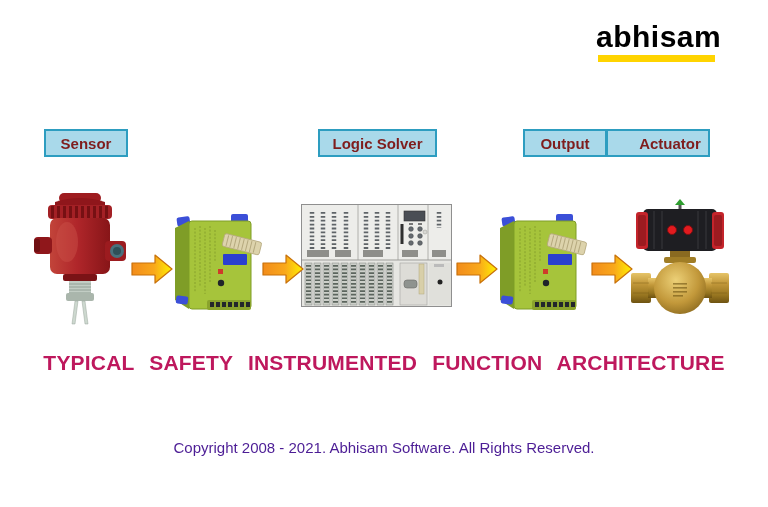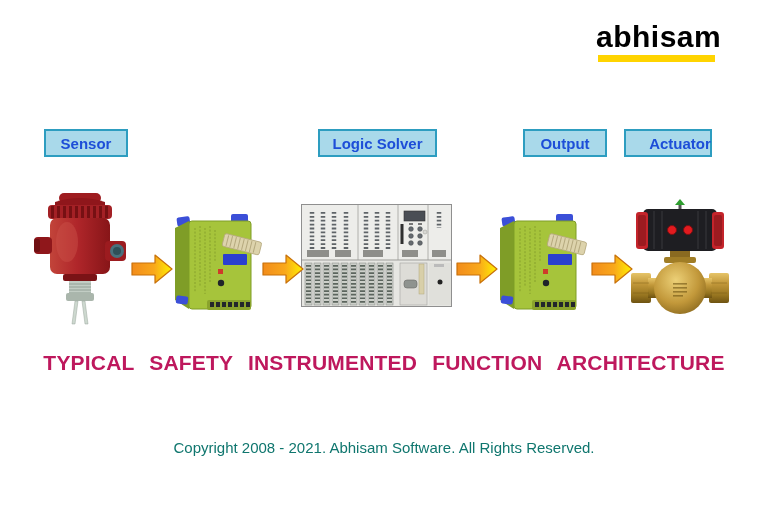--- a/index.html
+++ b/index.html
@@ -9,31 +9,31 @@
   }
   
   .logo{position:absolute;left:596px;top:20px;width:120px;text-align:center;}
   .logo-text{font-size:30px;font-weight:600;color:#000000;letter-spacing:0.5px;line-height:34px;}
   .logo-bar{width:117px;height:7px;background:#FFD400;margin:1px auto 0 auto;}
   
   .stage-box{
     position:absolute;top:129px;height:28px;box-sizing:border-box;
     background:#A9D9EA;border:2px solid #2D9DC0;
     display:flex;align-items:center;justify-content:center;
-    font-size:15px;font-weight:bold;color:#1d4ed8;
+    font-size:15px;font-weight:bold;color:#7f1d1d;
   }
   .dev{position:absolute;}
   .arrow{position:absolute;top:252px;width:42px;height:34px;}
   .title{
     position:absolute;top:351px;left:0;width:768px;text-align:center;
     font-size:21px;font-weight:bold;color:#be185d;letter-spacing:0.2px;word-spacing:9px;
   }
   .copyright{
     position:absolute;top:439px;left:0;width:768px;text-align:center;
-    font-size:15px;color:#0f766e;
+    font-size:15px;color:#4c1d95;
   }
   svg{display:block;}
 </style>
 </head>
 <body>
 
 <div class="canvas">
 
   <svg width="0" height="0" style="position:absolute">
     <defs>
@@ -68,21 +68,21 @@
 
   <div class="stage-box" style="left:44px;width:84px;">
       <span>Sensor</span>
     </div>
   <div class="stage-box" style="left:318px;width:119px;">
       <span>Logic Solver</span>
     </div>
   <div class="stage-box" style="left:523px;width:84px;">
       <span>Output</span>
     </div>
-  <div class="stage-box" style="left:624px;width:88px;padding-left:24px;">
+  <div class="stage-box" style="left:606px;width:104px;padding-left:24px;">
       <span>Actuator</span>
     </div>
 
   <div class="dev" style="left:33px;top:190px;">
     <svg width="94" height="136" viewBox="0 0 94 136">
       <rect x="26" y="3" width="42" height="10" rx="5" fill="#9e1c20"></rect>
       <path d="M22 12 Q47 4 72 12 L72 17 L22 17 Z" fill="#8f161b"></path>
       <rect x="15" y="15" width="64" height="14" rx="4" fill="#a32025"></rect>
       <g fill="#761013">
         <rect x="18" y="16" width="3" height="12"></rect>

